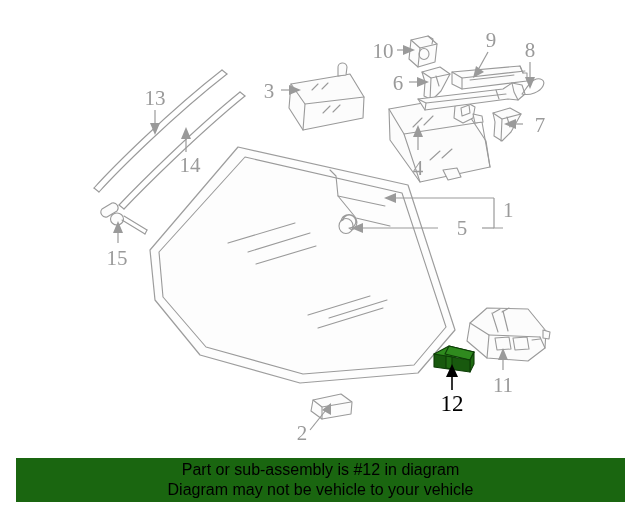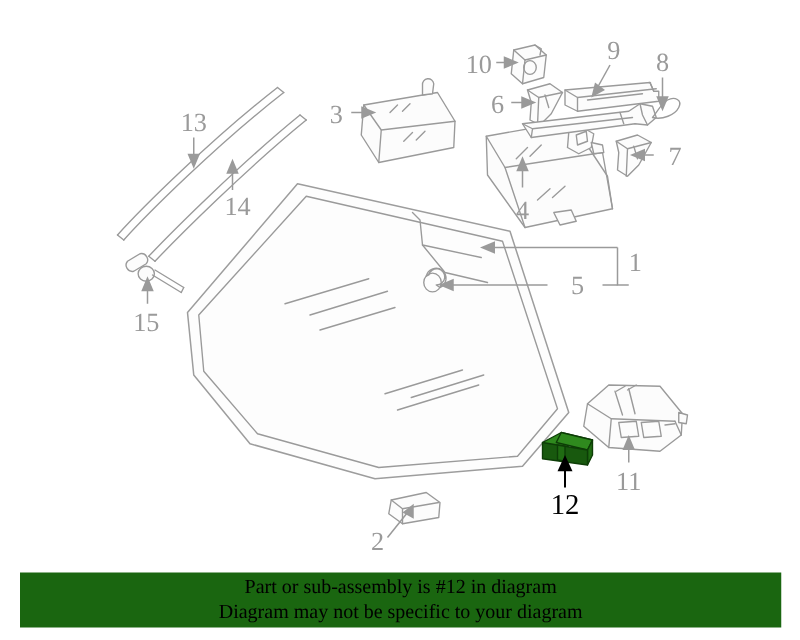--- a/index.html
+++ b/index.html
@@ -89,21 +89,21 @@
     width: 609px;
     height: 44px;
     background: #1a6610;
     display: flex;
     flex-direction: column;
     align-items: center;
     justify-content: center;
     box-sizing: border-box;
   }
   .notice-line {
-    font-family: Liberation Serif, serif;
+    font-family: Liberation Sans, sans-serif;
     font-size: 16px;
     line-height: 20px;
     color: #000000;
     text-align: center;
     white-space: nowrap;
   }
 </style>
 </head>
 <body>
 
@@ -348,16 +348,16 @@
     <text class="callout-label" x="383" y="58" text-anchor="middle">10</text>
     <text class="callout-label" x="503" y="392" text-anchor="middle">11</text>
     <text class="callout-label-hl" x="452" y="411" text-anchor="middle">12</text>
     <text class="callout-label" x="155" y="105" text-anchor="middle">13</text>
     <text class="callout-label" x="190" y="172" text-anchor="middle">14</text>
     <text class="callout-label" x="117" y="265" text-anchor="middle">15</text>
   </svg>
 
   <div id="notice-banner">
     <div class="notice-line">Part or sub-assembly is #12 in diagram</div>
-    <div class="notice-line">Diagram may not be specific to your diagram</div>
+    <div class="notice-line">Diagram may not be vehicle to your vehicle</div>
   </div>
 
 </div>
 
 </body></html>

